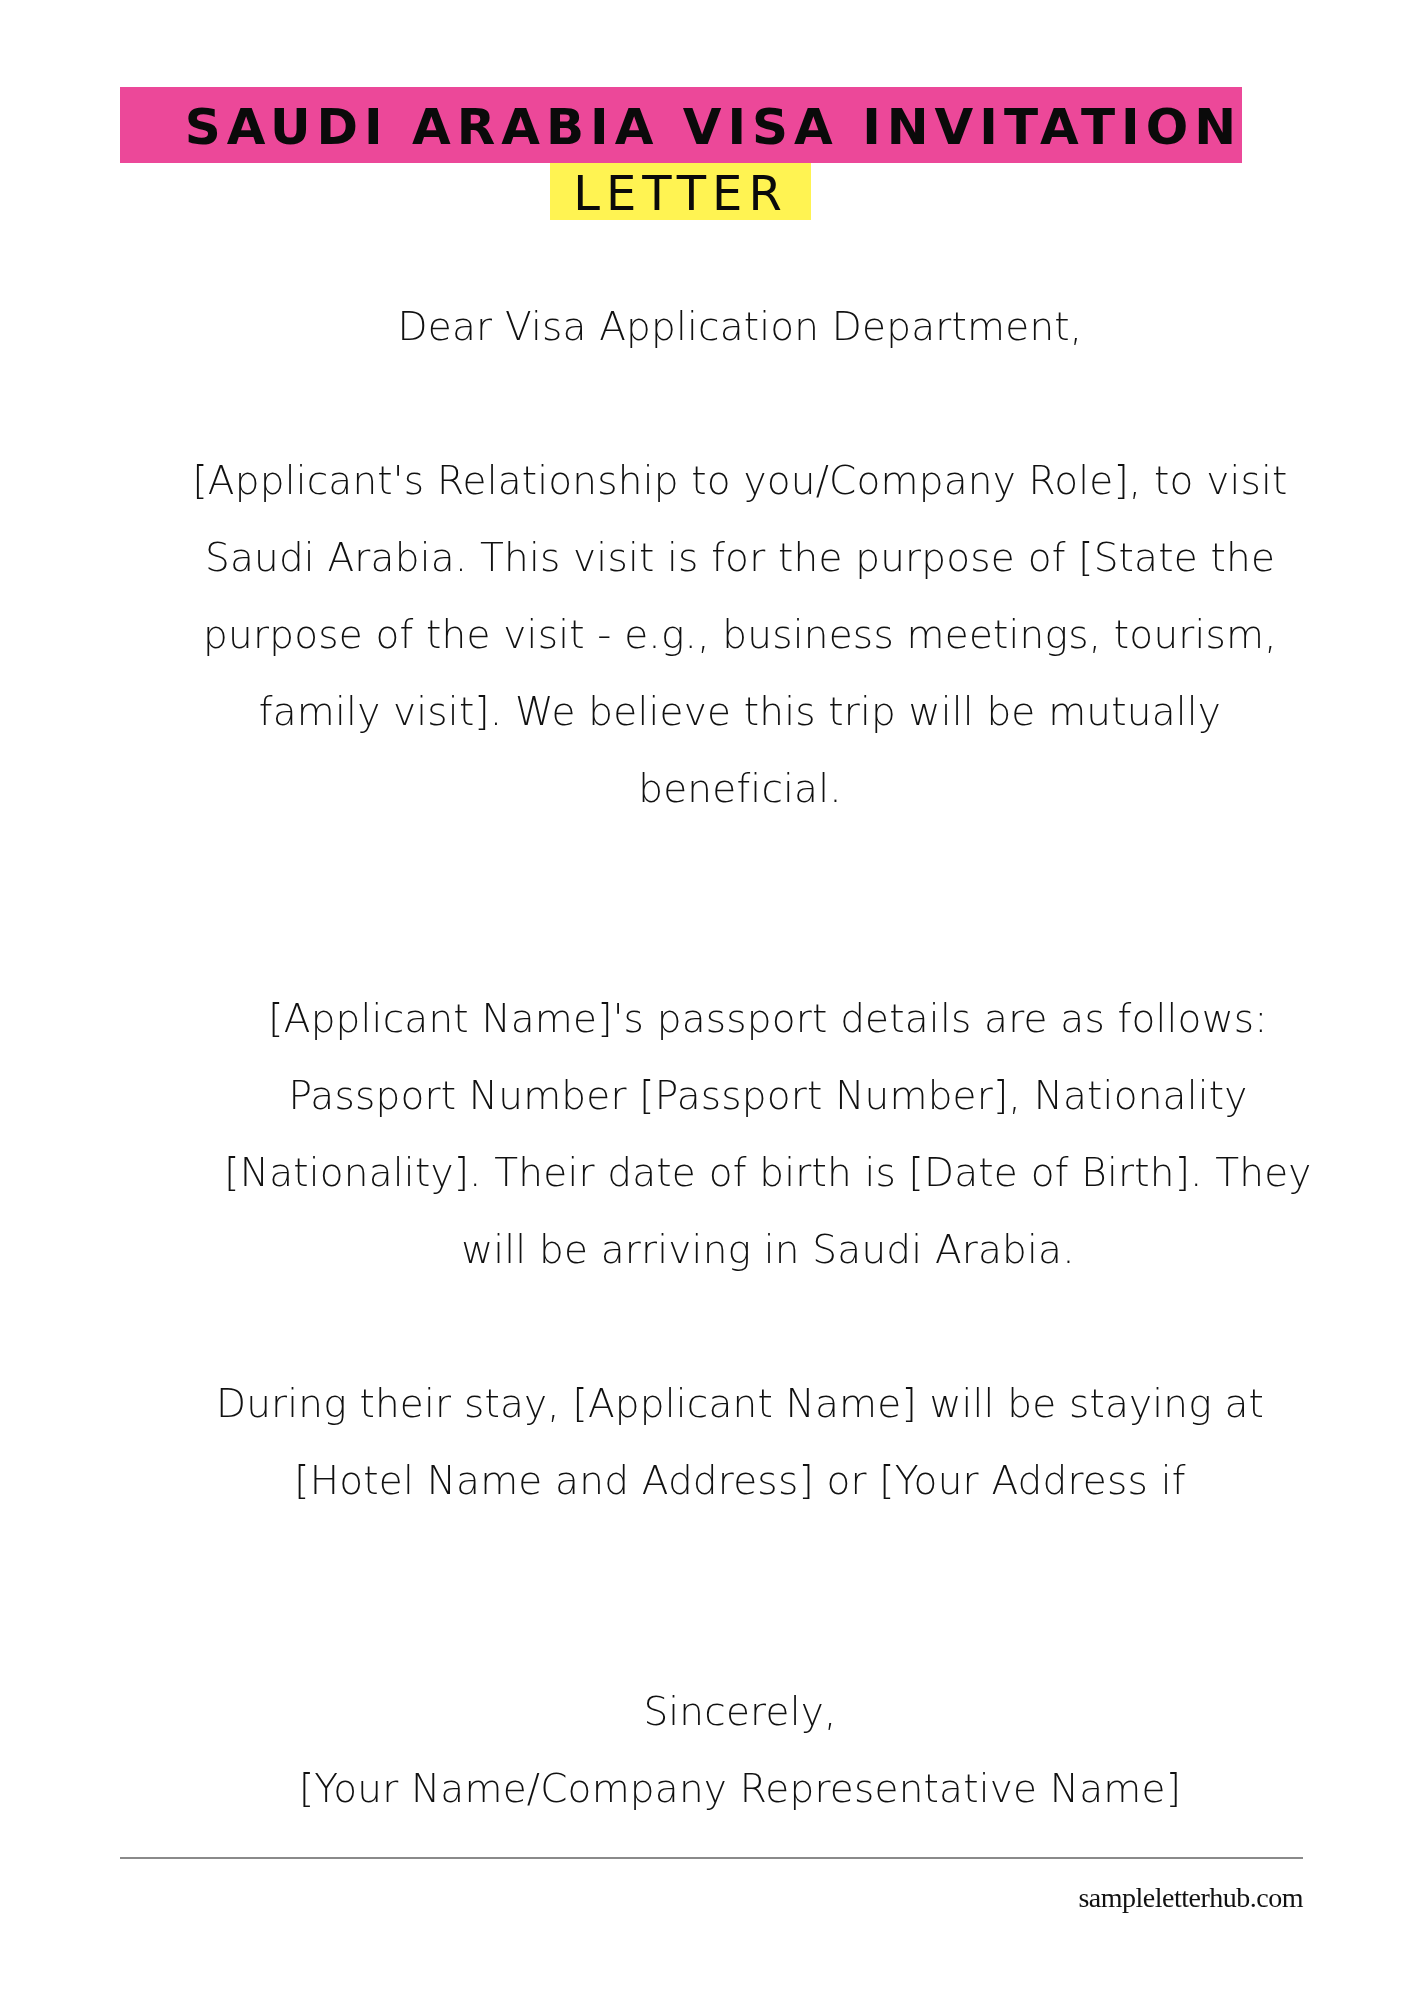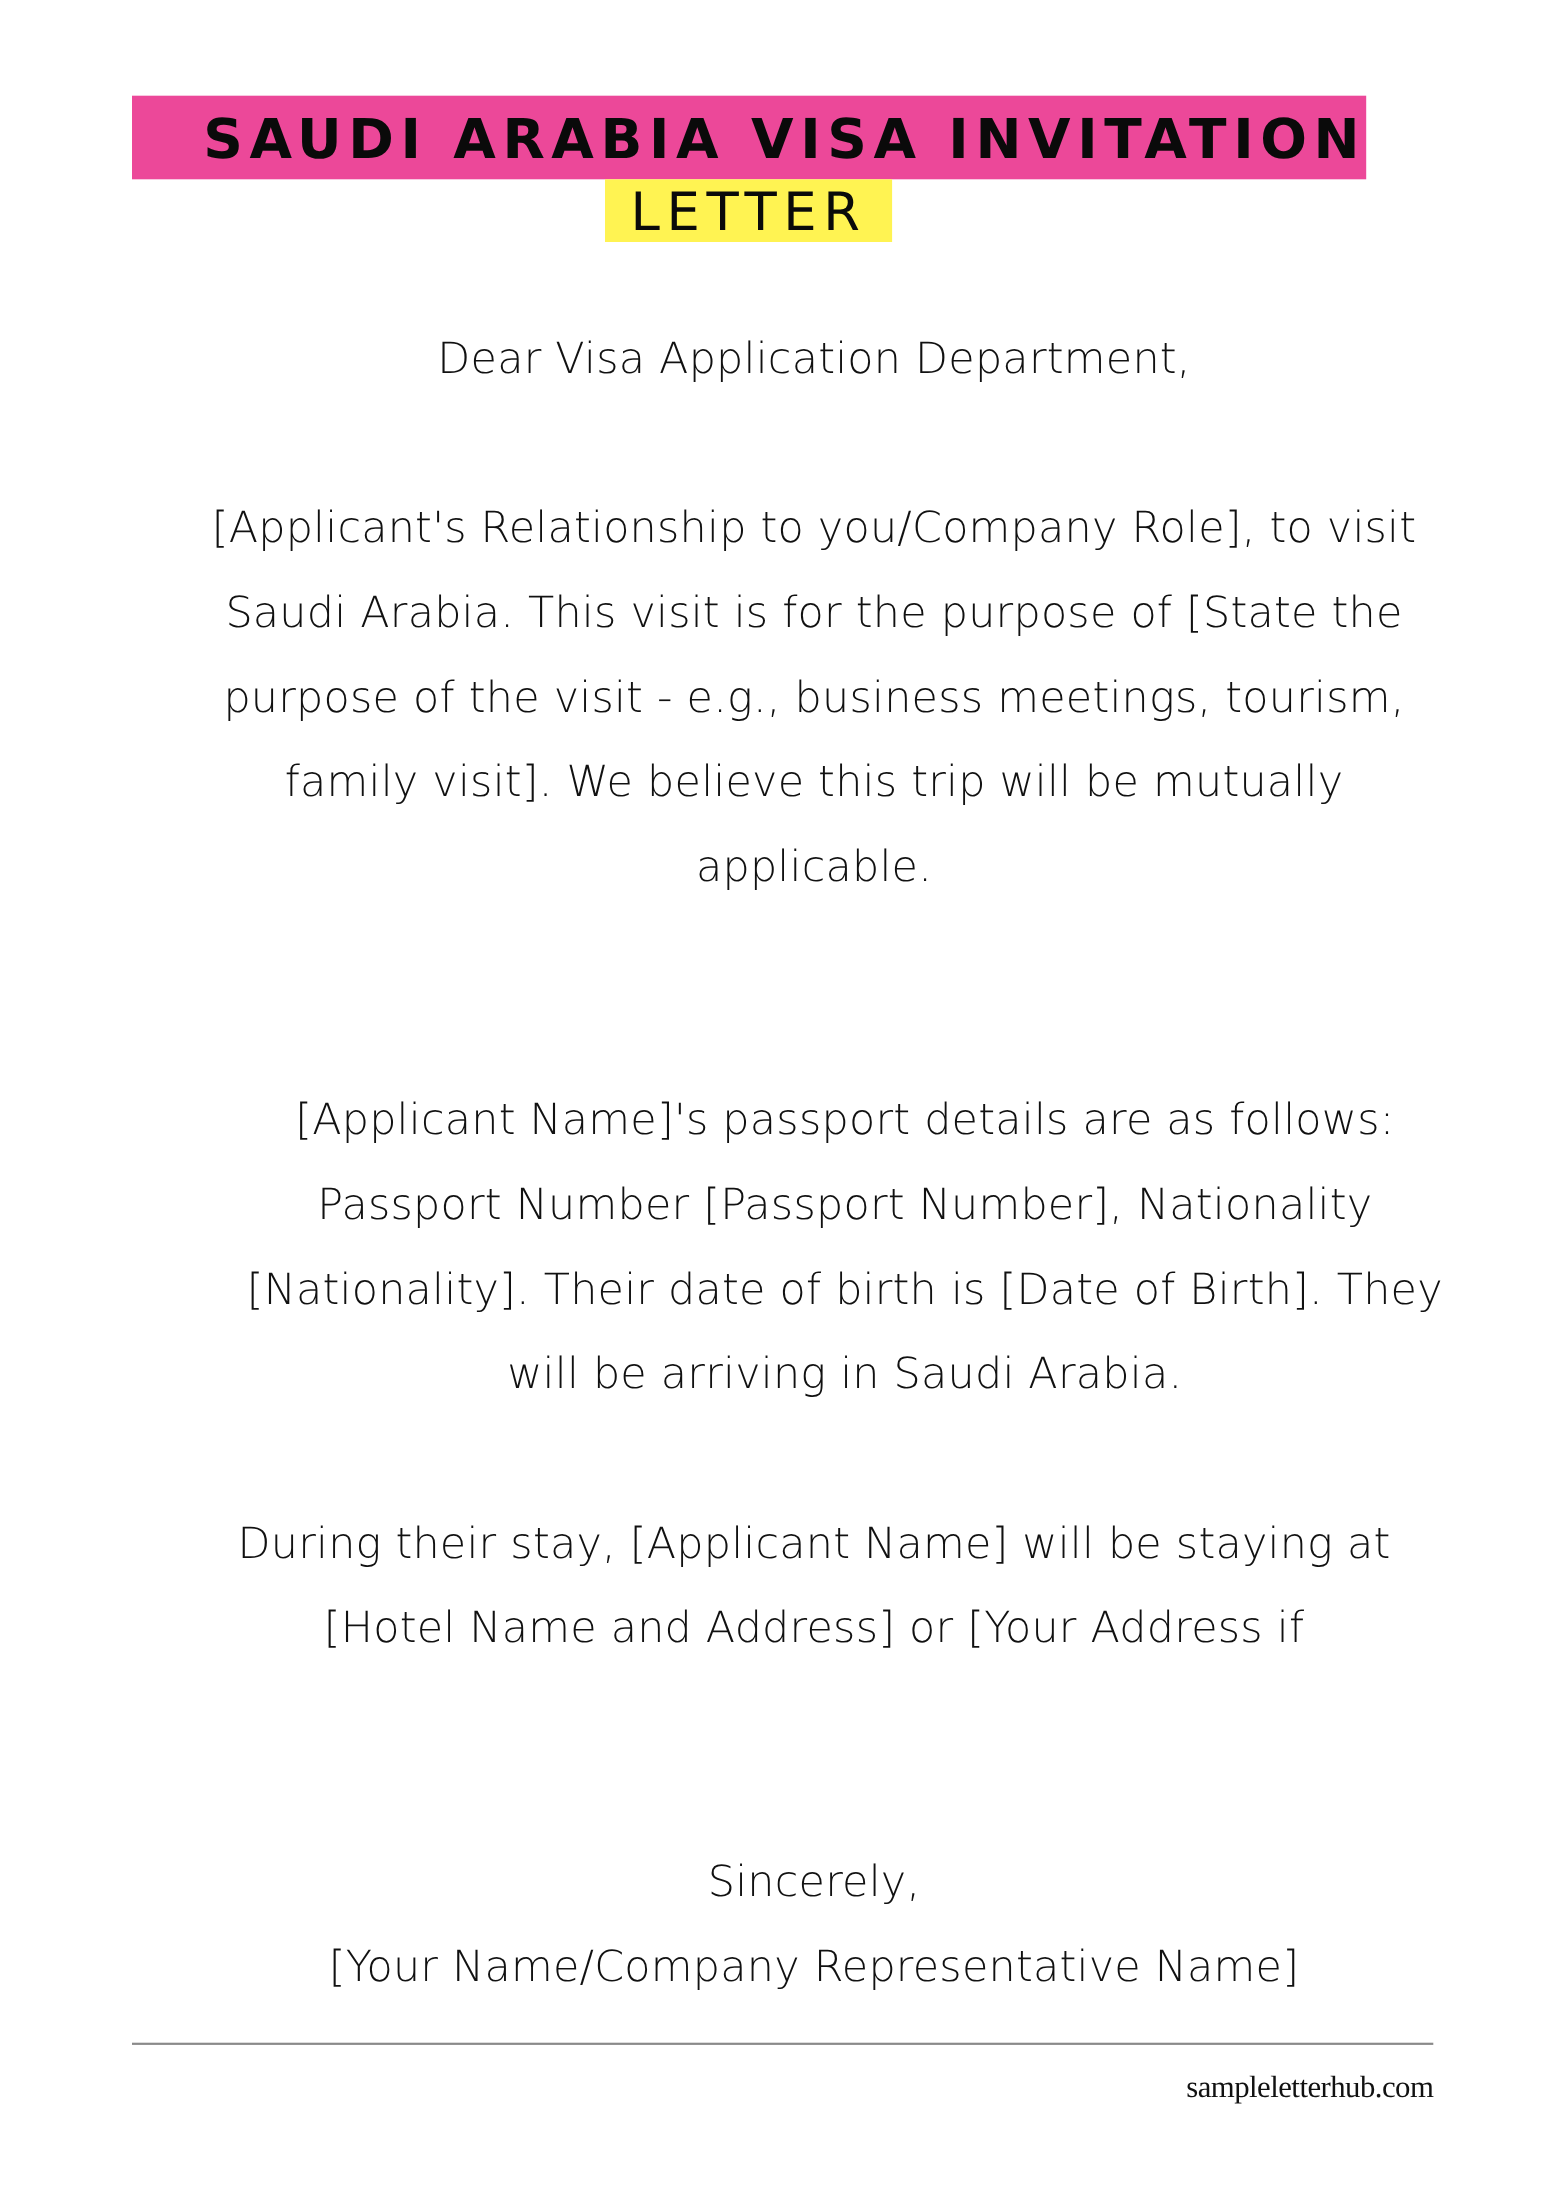--- a/index.html
+++ b/index.html
@@ -26,21 +26,21 @@
 
 <div class="body-text" style="top:288px;">
   <span class="line">Dear Visa Application Department,</span>
 </div>
 
 <div class="body-text" style="top:442px;">
   <span class="line">[Applicant's Relationship to you/Company Role], to visit</span>
   <span class="line">Saudi Arabia. This visit is for the purpose of [State the</span>
   <span class="line">purpose of the visit - e.g., business meetings, tourism,</span>
   <span class="line">family visit]. We believe this trip will be mutually</span>
-  <span class="line">applicable.</span>
+  <span class="line">beneficial.</span>
 </div>
 
 <div class="body-text" style="top:980px;margin-left:28px;">
   <span class="line">[Applicant Name]'s passport details are as follows:</span>
   <span class="line">Passport Number [Passport Number], Nationality</span>
   <span class="line">[Nationality]. Their date of birth is [Date of Birth]. They</span>
   <span class="line">will be arriving in Saudi Arabia.</span>
 </div>
 
 <div class="body-text" style="top:1365px;">

